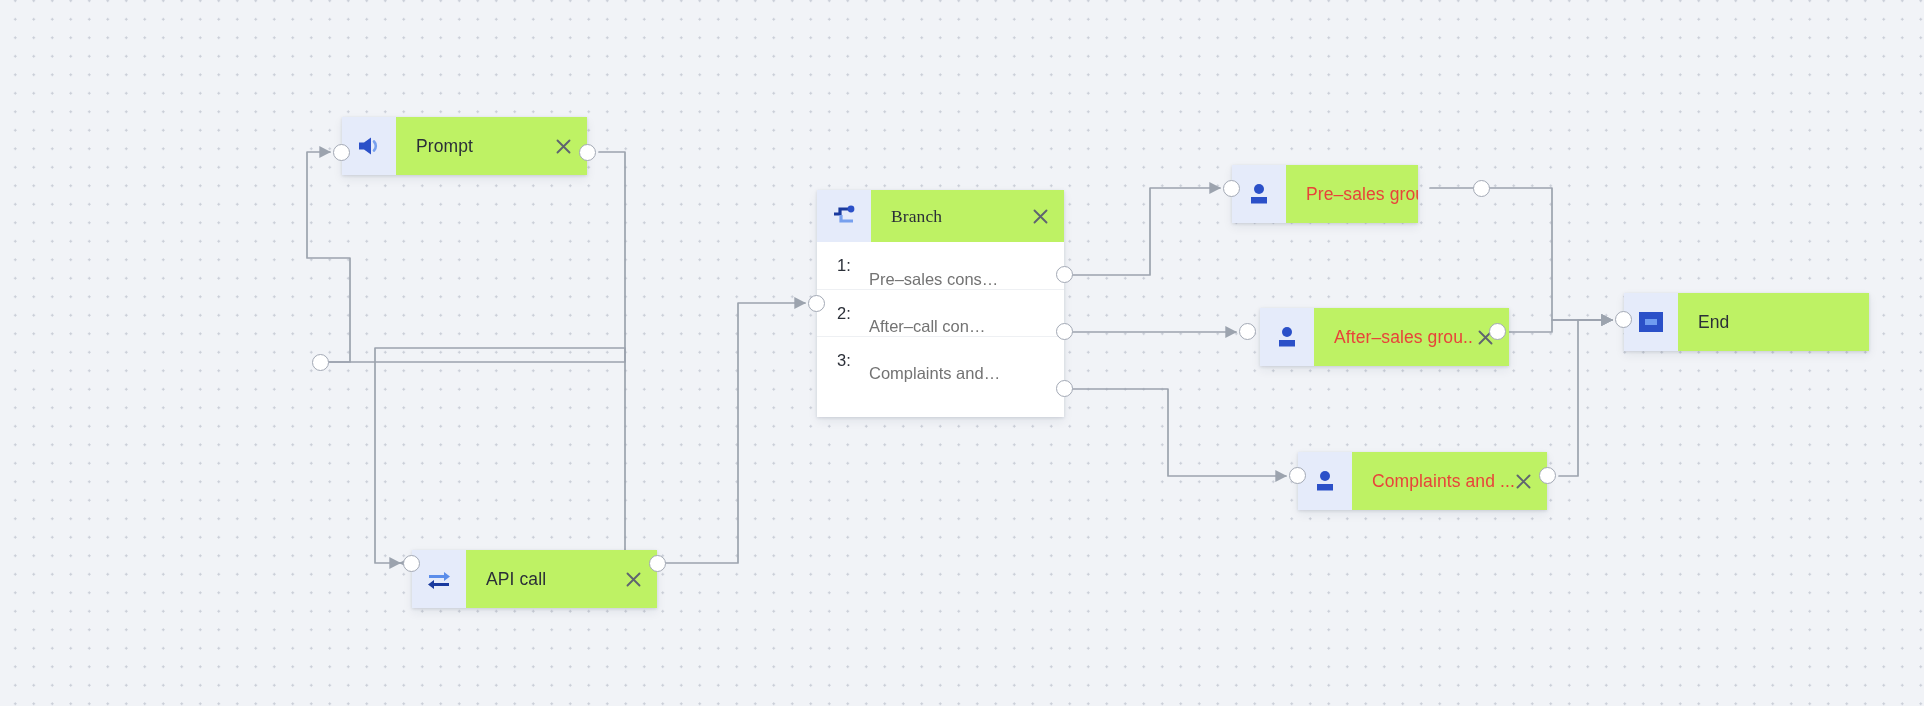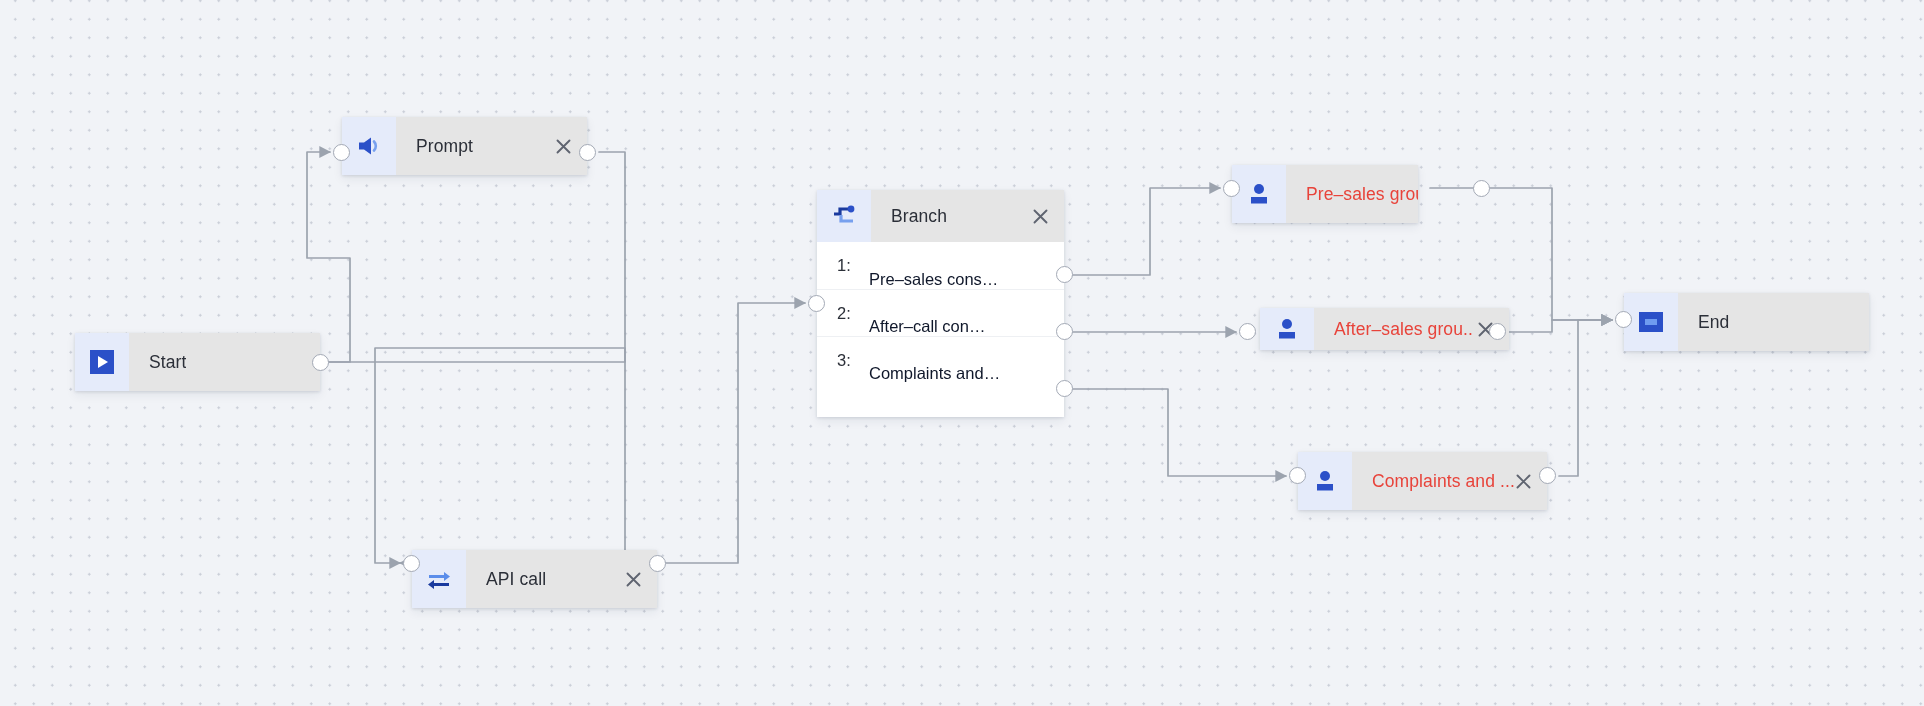--- a/index.html
+++ b/index.html
@@ -35,21 +35,21 @@
     background: #e5ebfa;
     display: flex;
     align-items: center;
     justify-content: center;
   }
   .node-body {
     flex: 1 1 auto;
     display: flex;
     align-items: center;
     position: relative;
-    background: #e5e5e5;
+    background: #bef264;
     padding: 0 16px 0 20px;
   }
   .node-title {
     font-size: 17.5px;
     color: #2b2f38;
     letter-spacing: 0.1px;
     white-space: nowrap;
     overflow: hidden;
   }
   .node-title.red { color: #e8433a; }
@@ -66,37 +66,37 @@
     position: absolute;
     width: 17px; height: 17px;
     border-radius: 50%;
     background: #ffffff;
     border: 1.5px solid #a3a9b5;
     z-index: 6;
     cursor: crosshair;
   }
   
   .branch-node { flex-direction: column; }
-  .branch-head { display:flex; height: 52px; width: 100%; }
+  .branch-head { display:flex; height: 52px; width: 100%; font-family: Liberation Serif, serif; }
   .branch-rows { width: 100%; background: #ffffff; }
   .branch-row {
     height: 47px;
     display: flex;
     align-items: center;
     padding: 0 18px 0 20px;
     border-top: 1px solid #eef0f3;
     position: relative;
   }
   .branch-row:first-child { border-top: none; }
   .branch-idx {
     font-size: 16.5px; color: #2b2f38;
     width: 32px; flex: 0 0 32px;
   }
   .branch-label {
-    font-size: 16.5px; color: #0f172a;
+    font-size: 16.5px; color: #737373;
     white-space: nowrap; overflow: hidden; margin-top: 27px;
   }
 </style>
 </head>
 <body>
 
 <div id="canvas">
 
   <svg id="edge-layer">
     <defs>
@@ -121,33 +121,20 @@
       <path d="M 1064 389 H 1168 V 476 H 1286" marker-end="url(#arrow)"></path>
 
       <path d="M 1430 188 H 1552 V 320 H 1612" marker-end="url(#arrow)"></path>
 
       <path d="M 1509 332 H 1552 V 320 H 1612" marker-end="url(#arrow)"></path>
 
       <path d="M 1559 476 H 1578 V 320 H 1612" marker-end="url(#arrow)"></path>
     </g>
   </svg>
 
-  <div class="node" id="n-start" style="left: 75px; top: 333px; width: 245px; height: 58px;">
-    <div class="node-head">
-      <div class="icon-pane">
-        <svg width="30" height="30" viewBox="0 0 30 30">
-          <rect x="3" y="3" width="24" height="24" fill="#2b50c8"></rect>
-          <path d="M11 9 L21 15 L11 21 Z" fill="#ffffff"></path>
-        </svg>
-      </div>
-      <div class="node-body">
-        <span class="node-title">Start</span>
-      </div>
-    </div>
-  </div>
 
   <div class="node" id="n-prompt" style="left: 342px; top: 117px; width: 245px; height: 58px;">
     <div class="node-head">
       <div class="icon-pane">
         <svg width="30" height="30" viewBox="0 0 30 30">
           <path d="M5 11.5 H10 L17 6.5 V23.5 L10 18.5 H5 Z" fill="#2b50c8"></path>
           <path d="M20 10.5 A6.5 6.5 0 0 1 20 19.5" stroke="#77a0ee" stroke-width="2.6" fill="none" stroke-linecap="round"></path>
         </svg>
       </div>
       <div class="node-body">
@@ -222,21 +209,21 @@
           <rect x="7" y="18" width="16" height="6.5" fill="#2b50c8"></rect>
         </svg>
       </div>
       <div class="node-body">
         <span class="node-title red">Pre–sales group...</span>
 
       </div>
     </div>
   </div>
 
-  <div class="node" id="n-aftersales" style="left: 1260px; top: 308px; width: 249px; height: 42px; justify-content: center;">
+  <div class="node" id="n-aftersales" style="left: 1260px; top: 308px; width: 249px; height: 58px; justify-content: center;">
     <div class="node-head">
       <div class="icon-pane">
         <svg width="30" height="30" viewBox="0 0 30 30">
           <circle cx="15" cy="10" r="5" fill="#2b50c8"></circle>
           <rect x="7" y="18" width="16" height="6.5" fill="#2b50c8"></rect>
         </svg>
       </div>
       <div class="node-body">
         <span class="node-title red">After–sales grou..</span>
         <span class="close-x">

